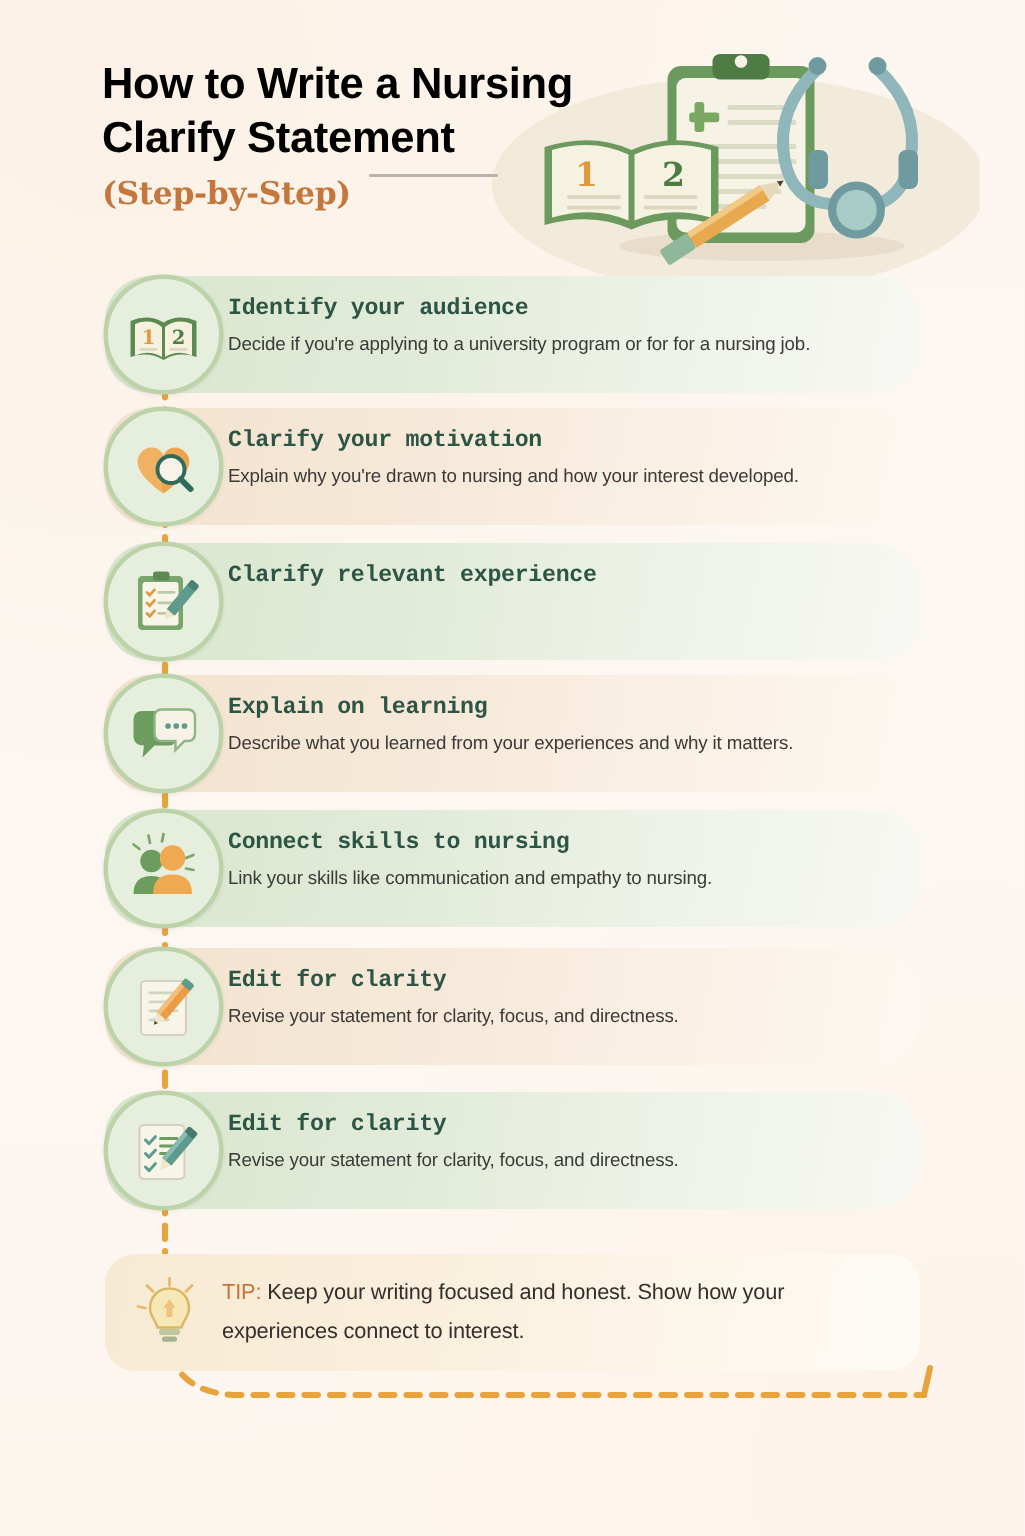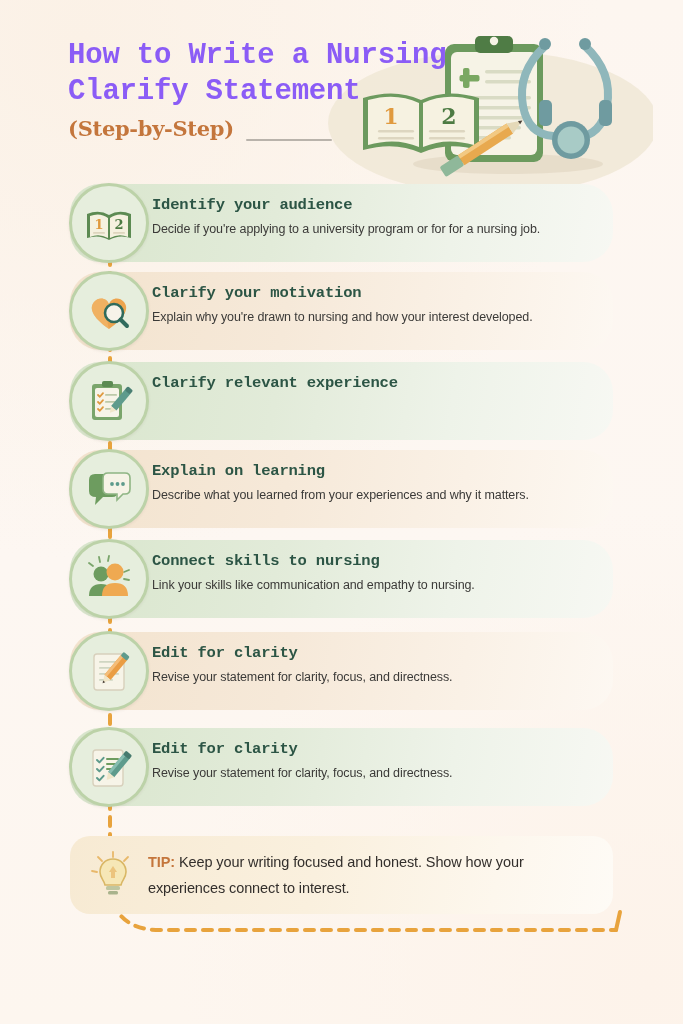--- a/index.html
+++ b/index.html
@@ -30,30 +30,30 @@
 
   
   .header {
     position: absolute;
     left: 68px;
     top: 38px;
     width: 420px;
     z-index: 6;
   }
   .title-line {
-    font-family: Liberation Mono, monospace;
+    font-family: Liberation Sans, sans-serif;
     font-weight: bold;
     font-size: 29px;
     line-height: 36px;
-    color: #8b5cf6;
+    color: #000000;
     letter-spacing: -0.2px;
   }
   .subtitle-row {
     display: flex;
-    align-items: flex-end;
+    align-items: flex-start;
     gap: 12px;
     margin-top: 6px;
   }
   .subtitle {
     font-family: "DejaVu Serif", serif;
     font-weight: bold;
     font-size: 21px;
     color: #c4763c;
     letter-spacing: -0.3px;
     white-space: nowrap;
@@ -179,21 +179,21 @@
     left: 78px;
     top: 13px;
     width: 440px;
     font-family: "Liberation Sans", sans-serif;
     font-size: 14.5px;
     line-height: 26px;
     color: #332f2c;
     letter-spacing: -0.1px;
   }
   .tip-label {
-    font-weight: bold;
+    font-weight: normal;
     color: #c4763c;
     margin-top: 44px;
   }
 </style>
 </head>
 <body>
 
 <div class="bg-wash"></div>
 
 <div class="hero">

